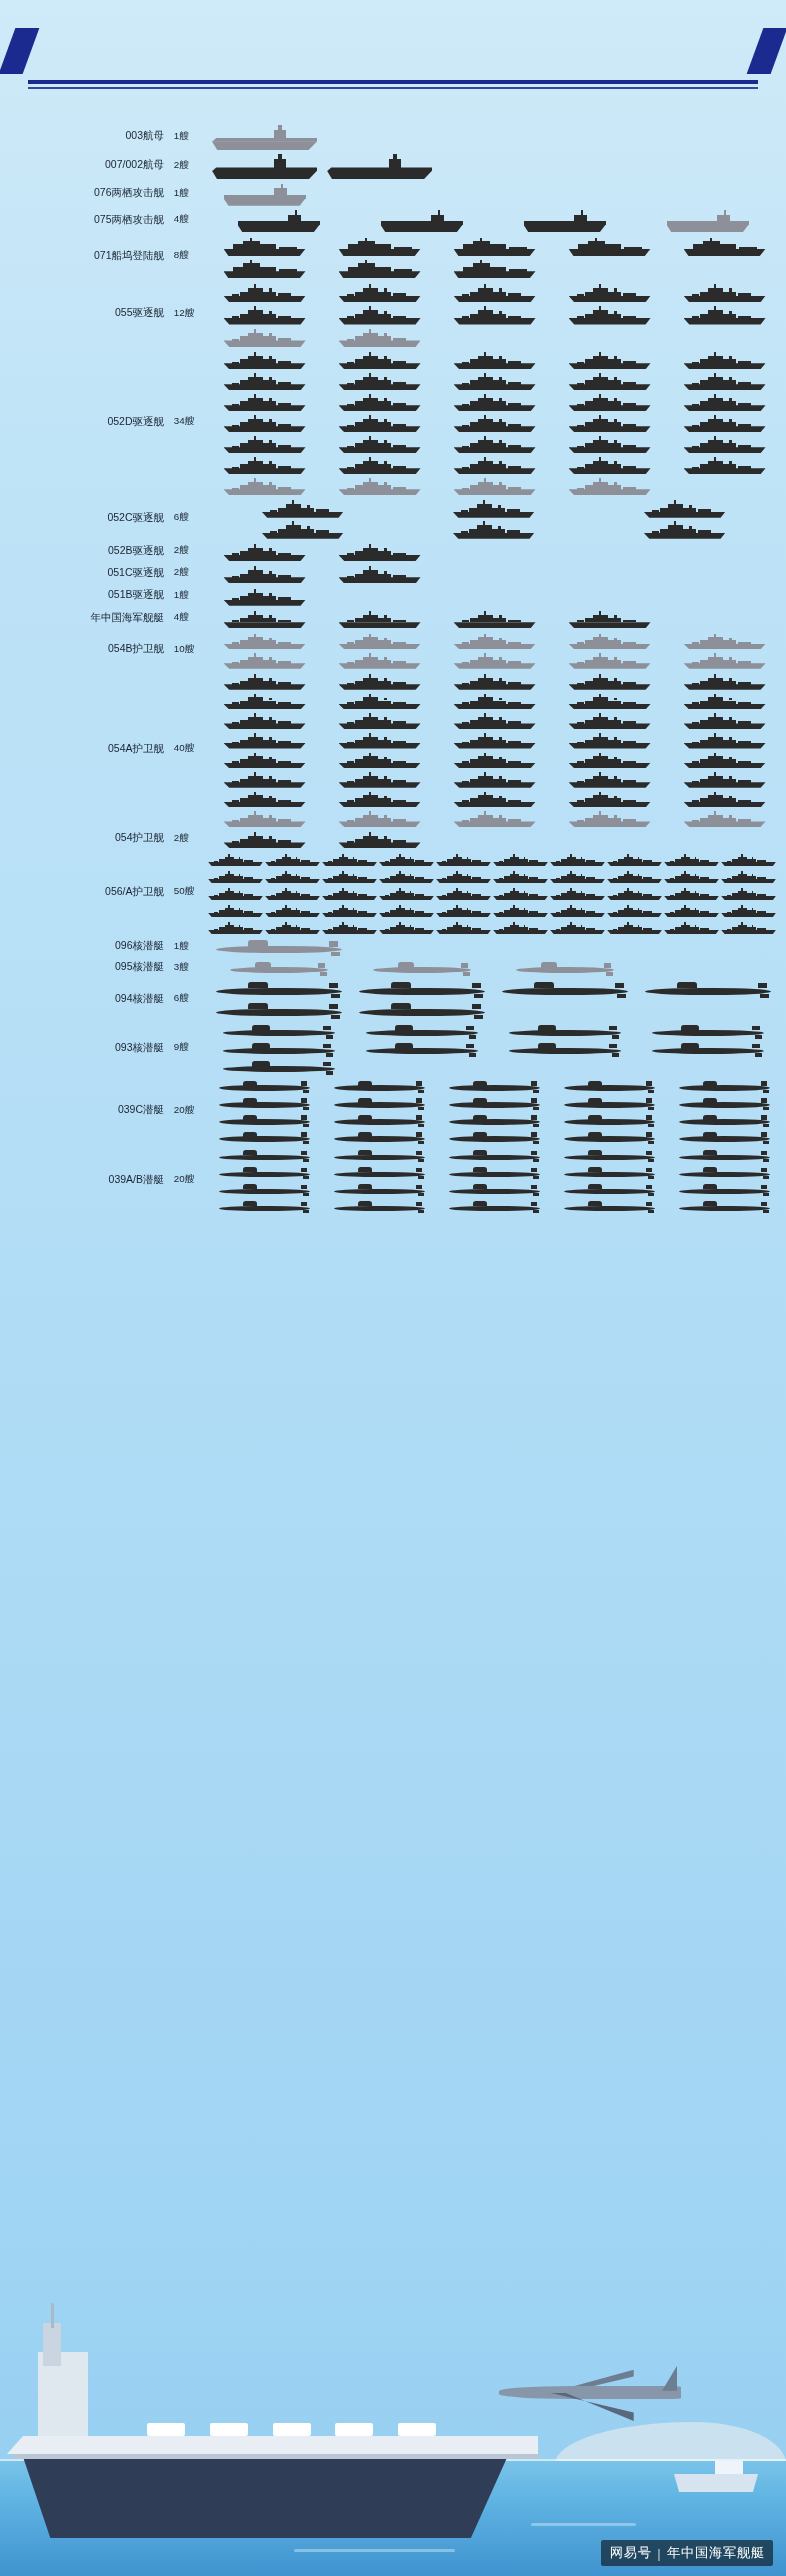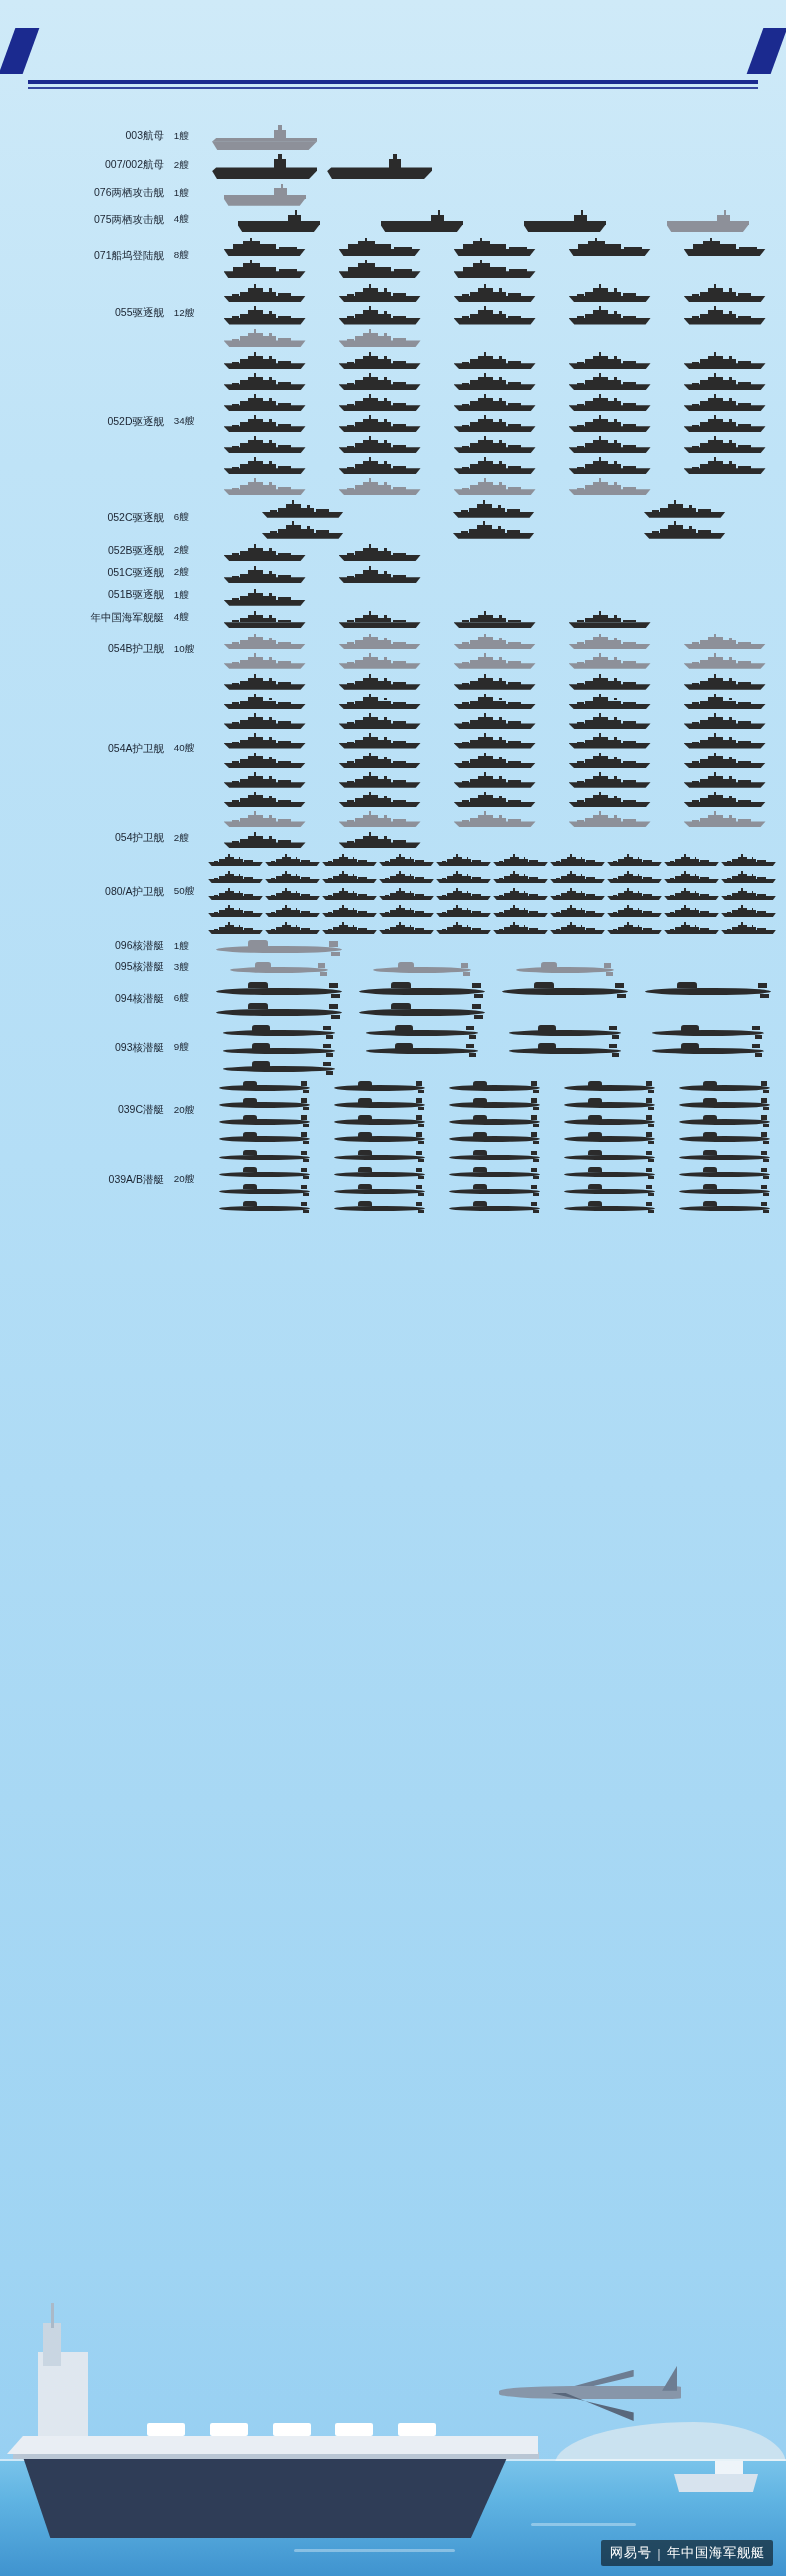--- a/index.html
+++ b/index.html
@@ -1603,21 +1603,21 @@
             <div class="" style="position:absolute;left:30%;bottom:56%;width:18%;height:22%;background:currentColor;"></div>
             <div class="" style="position:absolute;left:37%;bottom:76%;width:3%;height:26%;background:currentColor;"></div>
             <div class="" style="position:absolute;left:10%;bottom:34%;width:9%;height:12%;background:currentColor;"></div>
             <div class="" style="position:absolute;left:66%;bottom:34%;width:16%;height:16%;background:currentColor;"></div>
             <div class="" style="position:absolute;left:56%;bottom:58%;width:3%;height:18%;background:currentColor;"></div>
           </div>
         </div>
       </div>
     </div>
     <div class="row">
-      <div class="row-label">080/A护卫舰</div>
+      <div class="row-label">056/A护卫舰</div>
       <div class="row-count">50艘</div>
       <div class="row-icons">
         <div class="unit" style="width: 57px; height: 17px;">
           <div class="ship" style="width: 55px; height: 12.6px; color: rgb(43, 43, 43);">
             <div class="" style="position:absolute;left:0;bottom:0;width:100%;height:36%;background:currentColor;clip-path:polygon(0% 0%,100% 0%,94% 100%,7% 100%);"></div>
             <div class="" style="position:absolute;left:20%;bottom:34%;width:44%;height:24%;background:currentColor;"></div>
             <div class="" style="position:absolute;left:30%;bottom:56%;width:18%;height:22%;background:currentColor;"></div>
             <div class="" style="position:absolute;left:37%;bottom:76%;width:3%;height:26%;background:currentColor;"></div>
             <div class="" style="position:absolute;left:10%;bottom:34%;width:9%;height:12%;background:currentColor;"></div>
             <div class="" style="position:absolute;left:66%;bottom:34%;width:16%;height:16%;background:currentColor;"></div>

